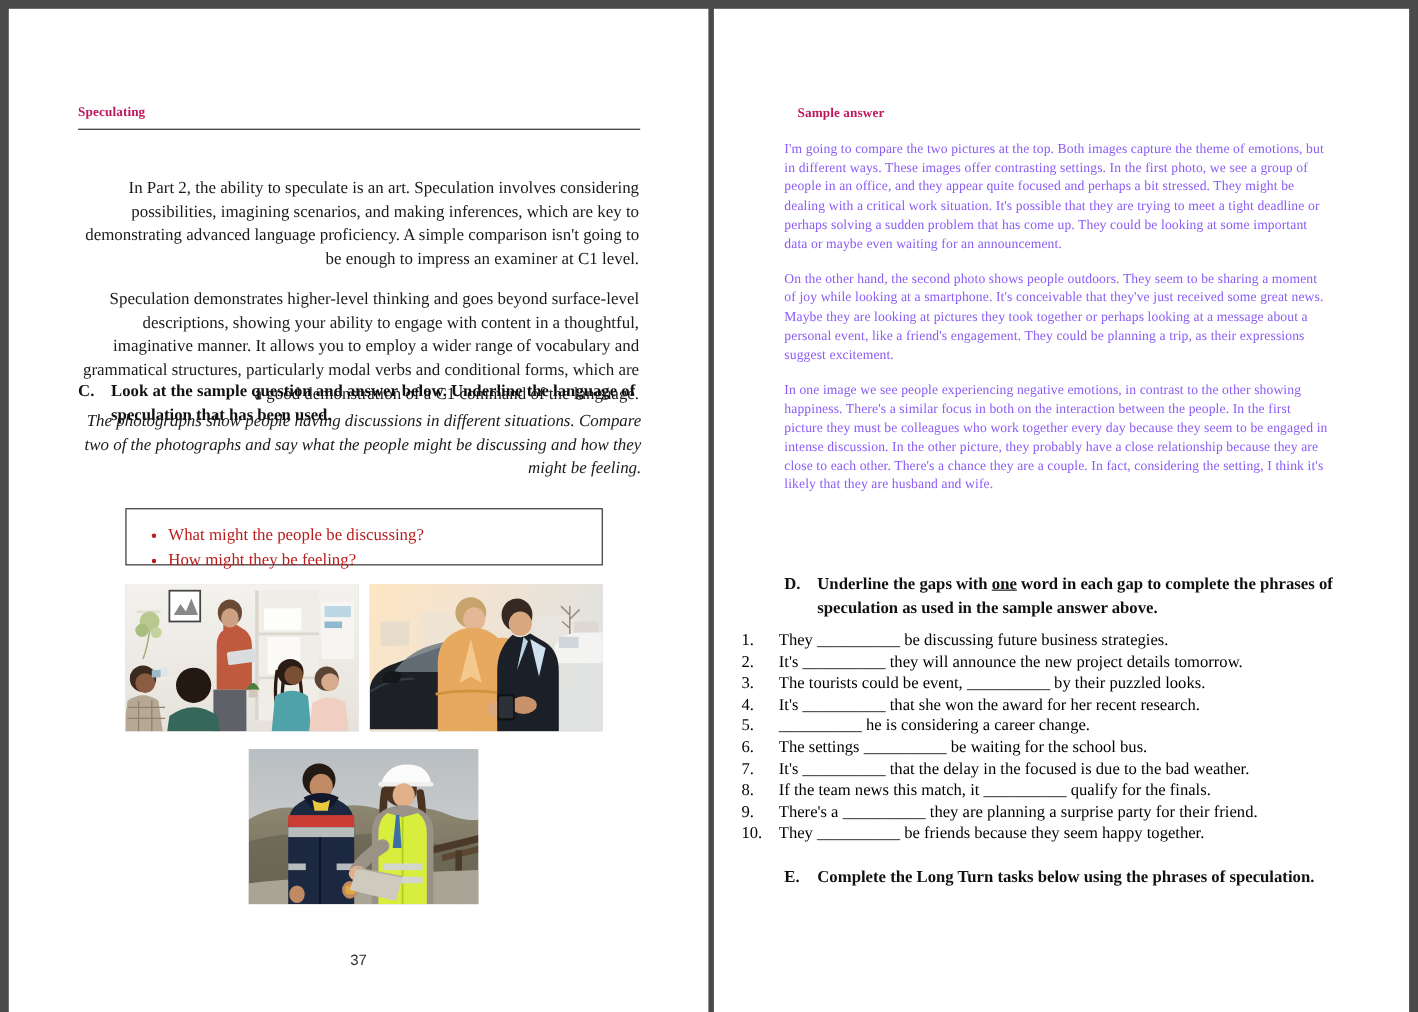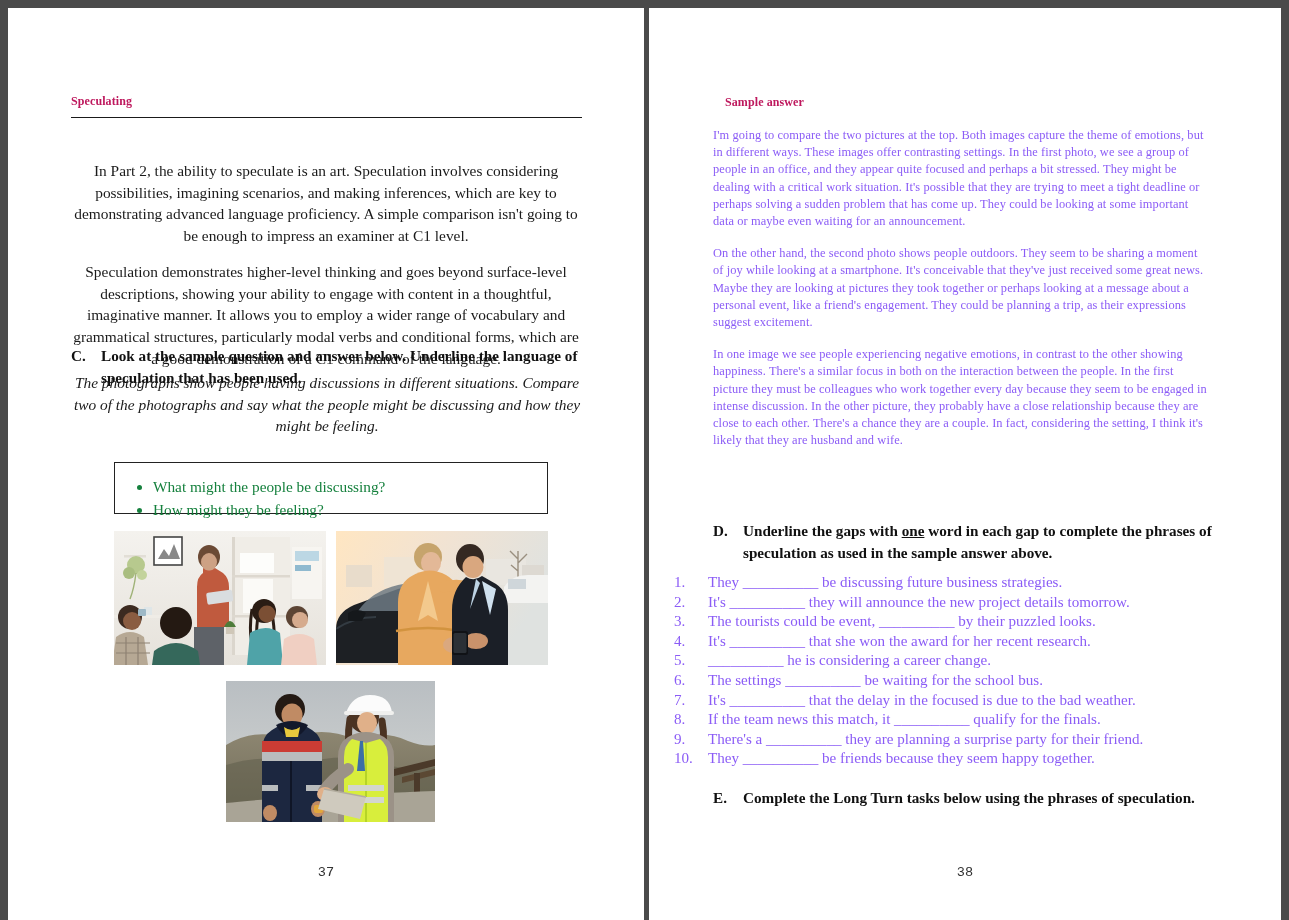--- a/index.html
+++ b/index.html
@@ -61,21 +61,21 @@
     border: 0;
     border-top: 1.6px solid #1a1a1a;
     margin: 0;
   }
   p.body {
     font-family: "Liberation Serif", serif;
     font-size: 15.4px;
     line-height: 21.7px;
     color: #1a1a1a;
     margin: 0 0 14px 0;
-    text-align: center;
+    text-align: right;
   }
   p.italic {
     font-style: italic;
   }
   .task {
     display: flex;
     font-family: "Liberation Serif", serif;
     font-weight: bold;
     font-size: 15.2px;
     line-height: 21.5px;
@@ -98,21 +98,21 @@
   }
   .bullet-box ul {
     margin: 0;
     padding: 0 0 0 22px;
     list-style: disc;
   }
   .bullet-box li {
     font-family: "Liberation Serif", serif;
     font-size: 15.3px;
     line-height: 23px;
-    color: #15803d;
+    color: #b91c1c;
   }
 
   
   .photo-row {
     display: flex;
     gap: 10px;
     justify-content: flex-start;
   }
   .photo {
     position: relative;
@@ -138,37 +138,37 @@
     list-style: none;
     counter-reset: gf;
   }
   ol.gapfill li {
     counter-increment: gf;
     position: relative;
     padding-left: 34px;
     font-family: "Liberation Serif", serif;
     font-size: 15.1px;
     line-height: 19.6px;
-    color: #8b5cf6;
+    color: #000000;
   }
   ol.gapfill li::before {
     content: counter(gf) ".";
     position: absolute;
     left: 0;
     width: 26px;
     text-align: left;
   }
 
   
   .page-number {
     position: absolute;
     left: 0;
     right: 0;
     text-align: center;
-    font-family: Liberation Mono, monospace;
+    font-family: Liberation Sans, sans-serif;
     font-size: 13.6px;
     color: #333;
   }
 </style>
 </head>
 <body>
 
 <div class="spread">
 
   <div class="page page-left">
@@ -416,17 +416,16 @@
         <li>If the team news this match, it __________ qualify for the finals.</li>
         <li>There's a __________ they are planning a surprise party for their friend.</li>
         <li>They __________ be friends because they seem happy together.</li>
       </ol>
 
       <div class="task" style="position:absolute; left:64px; top:779px; width:500px;">
         <span class="letter">E.</span>
         <span class="task-text">Complete the Long Turn tasks below using the phrases of speculation.</span>
       </div>
 
-      <div class="page-number" style="top:857px;">38</div>
     </div>
   </div>
 
 </div>
 
 </body></html>

